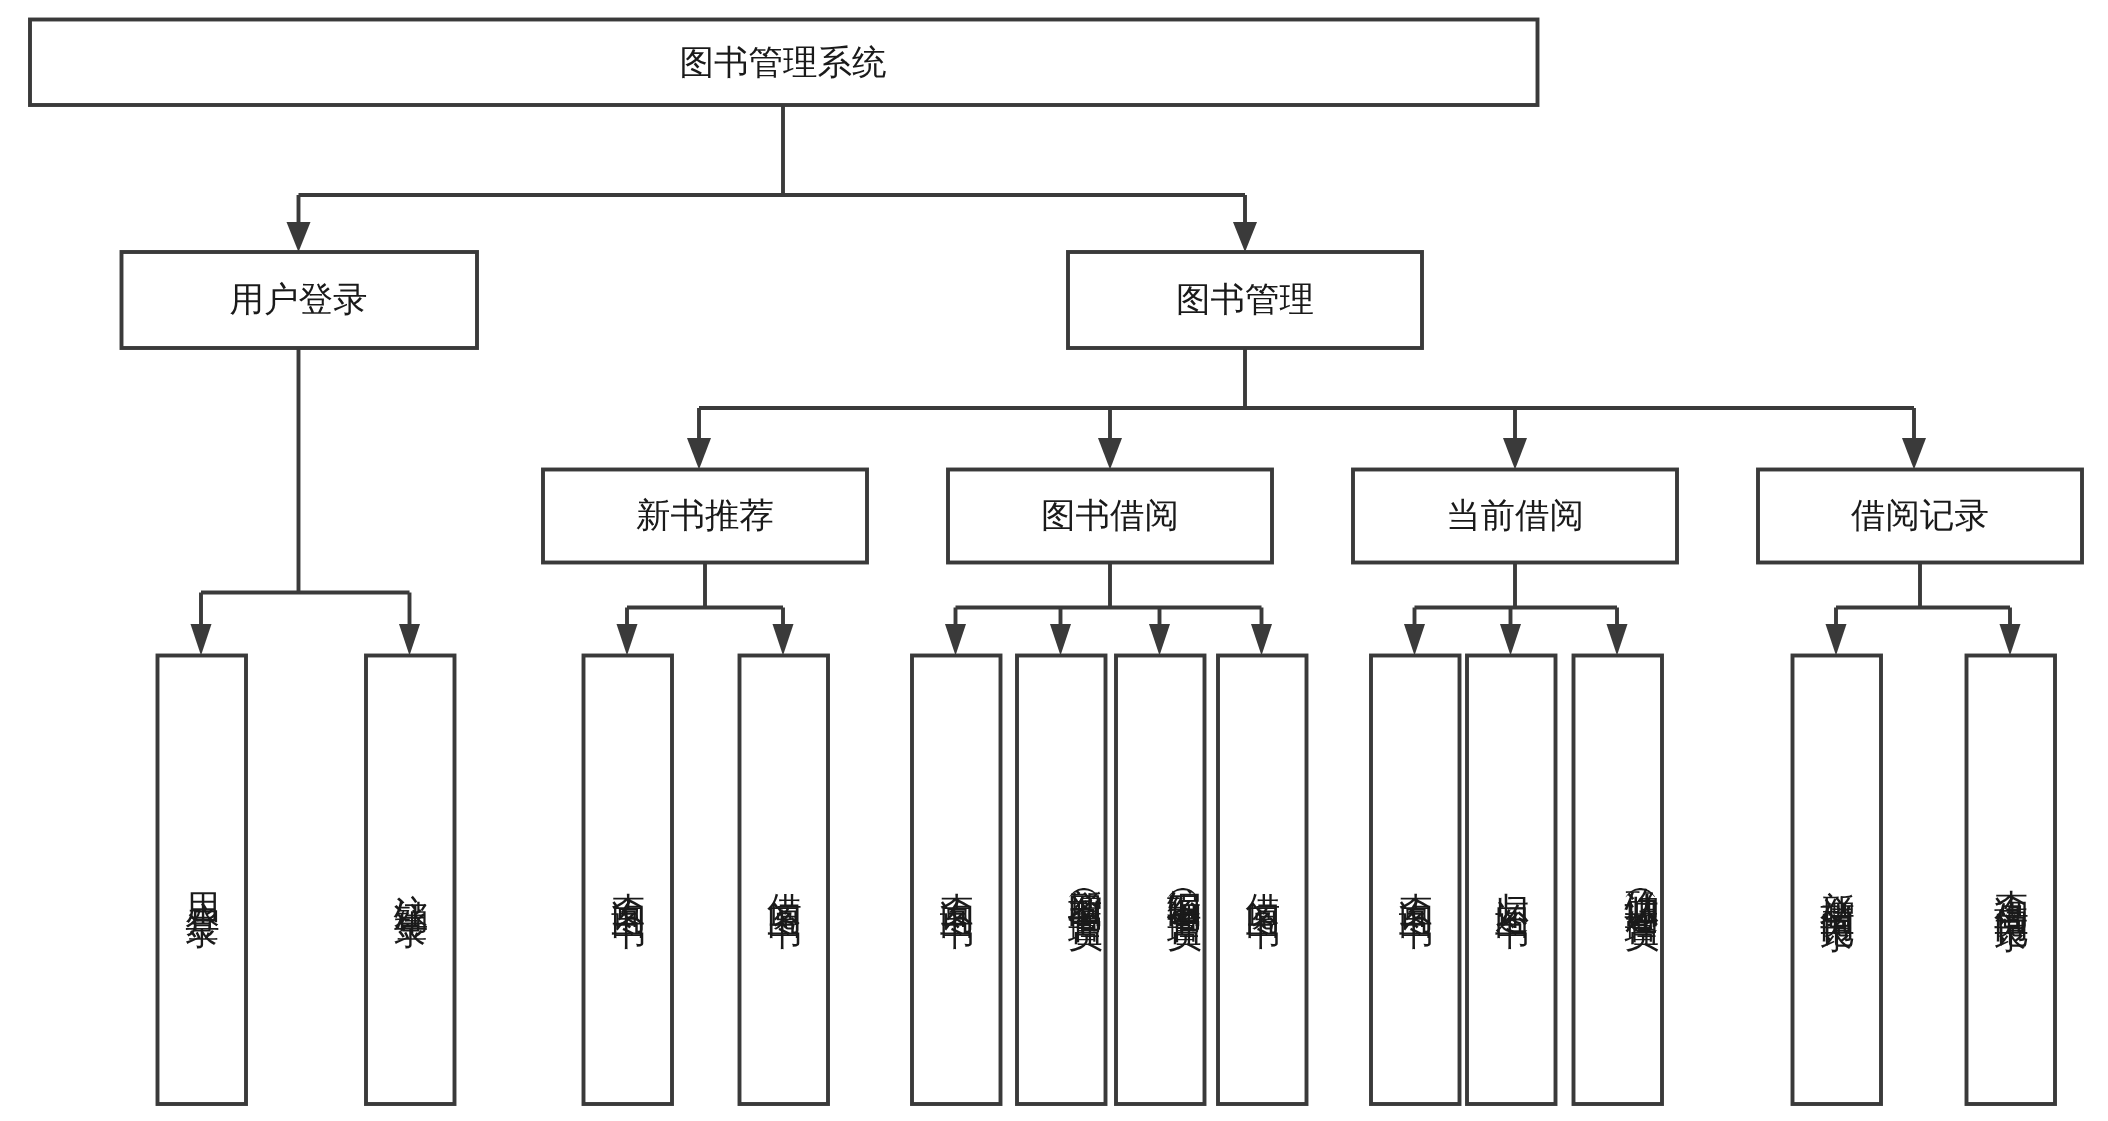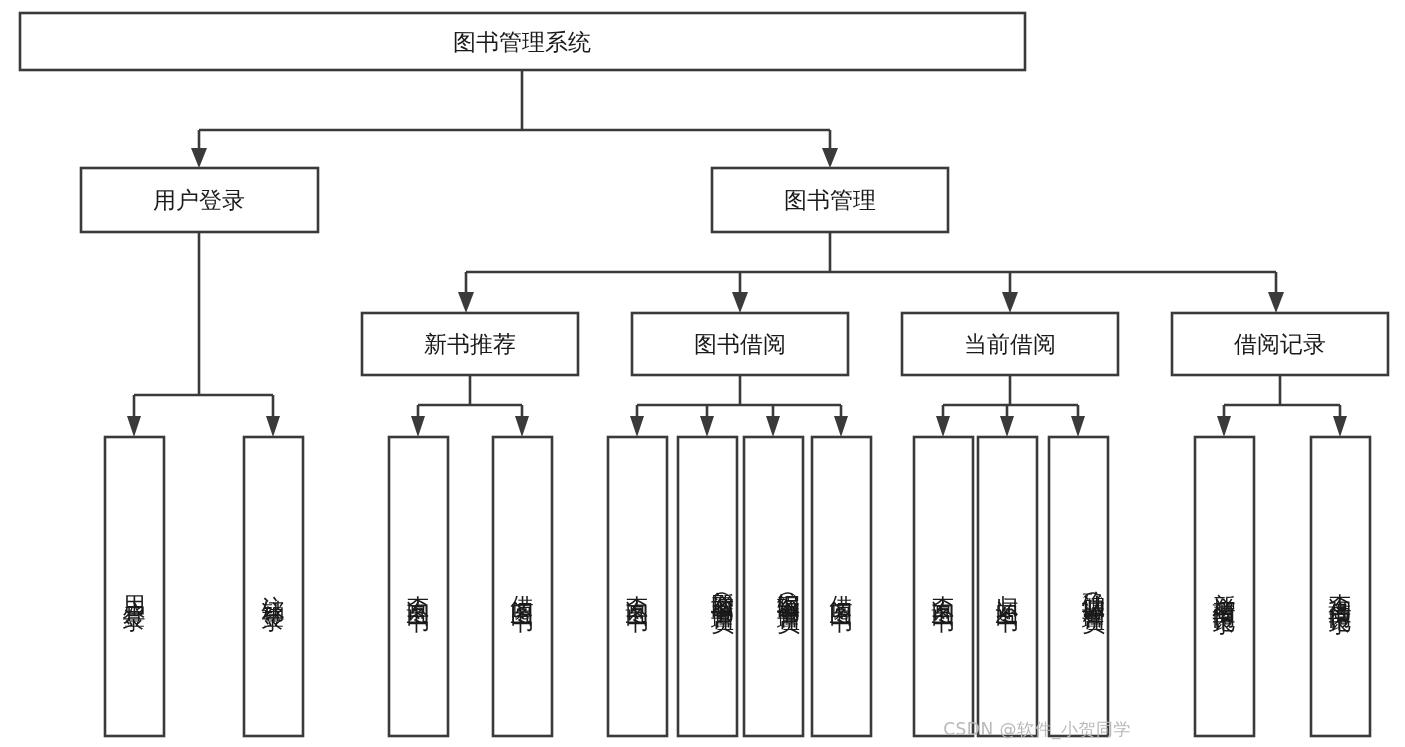--- a/index.html
+++ b/index.html
@@ -225,15 +225,14 @@
   <div class="leaf-label-wrap" style="left:914px; top:437px; width:59px; height:299px;">查询图书</div>
 
   <div class="leaf-label-wrap" style="left:978px; top:437px; width:59px; height:299px;">归还图书</div>
 
   <div class="leaf-label-wrap" style="left:1049px; top:437px; width:59px; height:299px; align-items:flex-start; letter-spacing:3px;">确认归还（管理员）</div>
 
   <div class="leaf-label-wrap" style="left:1195px; top:437px; width:59px; height:299px; letter-spacing:4px;">新增借阅记录</div>
 
   <div class="leaf-label-wrap" style="left:1311px; top:437px; width:59px; height:299px; letter-spacing:4px;">查询借阅记录</div>
 
-  <div id="watermark">CSDN @软件_小贺同学</div>
 
 </div>
 
 </body></html>

